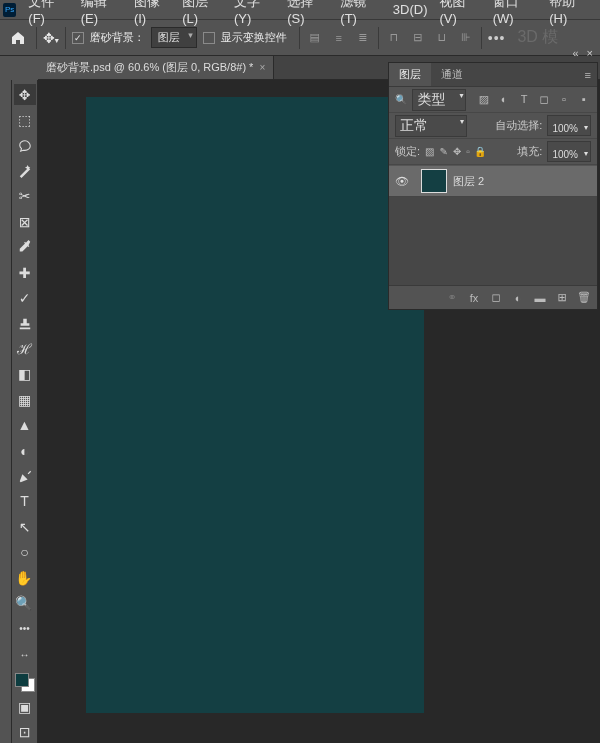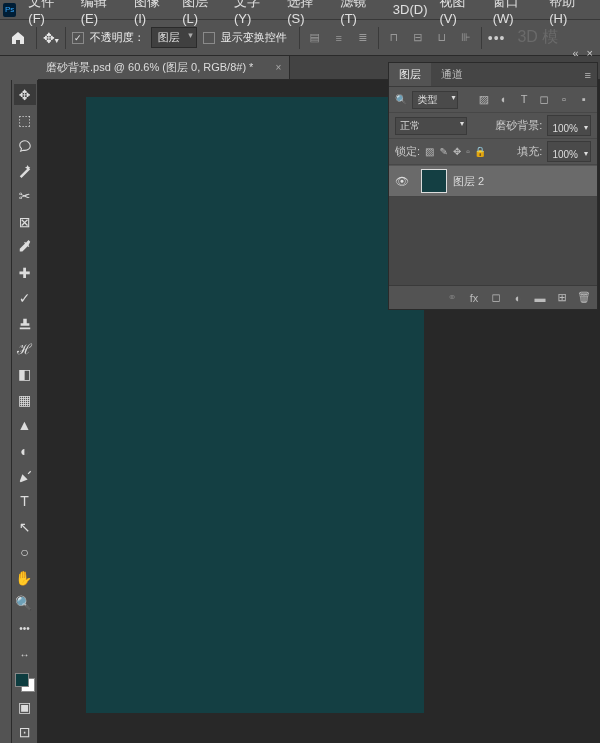--- a/index.html
+++ b/index.html
@@ -12,40 +12,40 @@
 .optbar .sep{width:1px;height:22px;background:#3a3a3a}
 .optbar .move-ic{font-size:14px}
 .chk{width:12px;height:12px;border:1px solid #8a8a8a;display:inline-flex;align-items:center;justify-content:center;font-size:9px;background:#535353}
 .chk.on::after{content:"✓";color:#e8e8e8}
 .sel{background:#404040;border:1px solid #2a2a2a;padding:2px 16px 2px 6px;font-size:11px;color:#e0e0e0;position:relative}
 .sel::after{content:"▾";position:absolute;right:3px;top:2px;font-size:9px;color:#aaa}
 .alignbtn{width:18px;height:18px;display:flex;align-items:center;justify-content:center;color:#999;font-size:11px}
 .dots{color:#ccc;font-size:14px;letter-spacing:1px}
 .dim3d{color:#6a6a6a;font-size:16px;margin-left:6px}
 .tabbar{height:24px;background:#434343;display:flex;align-items:center;margin-left:38px;border-bottom:1px solid #2a2a2a}
-.doctab{background:#535353;padding:4px 8px;font-size:11px;color:#ddd;display:flex;align-items:center;gap:22px;border-right:1px solid #2a2a2a}
+.doctab{background:#535353;padding:4px 8px;font-size:11px;color:#ddd;display:flex;align-items:center;gap:6px;border-right:1px solid #2a2a2a}
 .doctab .x{color:#aaa;font-size:10px}
 .main{display:flex;height:663px}
 .toolcol{width:12px;background:#535353;border-right:1px solid #2a2a2a}
 .toolbar{width:26px;background:#535353;display:flex;flex-direction:column;align-items:center;padding-top:4px;gap:4px;border-right:1px solid #2a2a2a}
 .tool{width:22px;height:22px;display:flex;align-items:center;justify-content:center;color:#ddd;font-size:14px;cursor:default}
 .tool.sel-t{background:#3a3a3a}
 .swatch{width:20px;height:20px;position:relative;margin-top:4px}
 .swatch .bg{position:absolute;right:0;bottom:0;width:14px;height:14px;background:#fff;border:1px solid #888}
 .swatch .fg{position:absolute;left:0;top:0;width:14px;height:14px;background:#0d3c3f;border:1px solid #888}
 .canvas-area{flex:1;background:#282828;position:relative;overflow:hidden}
 .canvas{position:absolute;left:48px;top:17px;background:#143f43}
 .layerspanel{position:absolute;right:2px;top:62px;width:210px;background:#535353;border:1px solid #2a2a2a;font-size:11px;color:#ddd}
 .ptabs{display:flex;align-items:center;height:24px;border-bottom:1px solid #3a3a3a;background:#454545;position:relative}
 .ptab{padding:4px 10px;color:#bbb}
 .ptab.act{background:#535353;color:#eee}
 .pmenu{position:absolute;right:4px;top:-16px;color:#ccc;font-size:11px;display:flex;gap:8px}
 .prow{display:flex;align-items:center;height:26px;padding:0 6px;gap:5px;border-bottom:1px solid #474747}
 .prow .lbl{color:#ccc}
-.filterdd{flex:0 0 auto;padding:1px 20px 1px 4px;border:1px solid #3a3a3a;background:#4a4a4a;font-size:10px;position:relative}
+.filterdd{flex:0 0 auto;padding:1px 20px 1px 4px;border:1px solid #3a3a3a;background:#4a4a4a;font-size:14px;position:relative}
 .filterdd::after{content:"▾";position:absolute;right:2px;font-size:8px}
 .ic-row{display:flex;gap:6px;margin-left:auto;color:#bbb;font-size:11px}
 .ic-row span{width:14px;text-align:center}
 .opdd{background:#4a4a4a;border:1px solid #3a3a3a;padding:7px 12px 1px 4px;font-size:10px;position:relative;min-width:40px}
 .opdd::after{content:"▾";position:absolute;right:2px;font-size:8px}
 .layerlist{height:120px;background:#474747}
 .layerrow{display:flex;align-items:center;height:32px;background:#6a6a6a;border-top:1px solid #555;border-bottom:1px solid #454545}
 .vis{width:26px;text-align:center;color:#ddd}
 .thumb{width:26px;height:24px;background:#143f43;border:1px solid #ddd;margin:0 6px}
 .panelfoot{height:24px;display:flex;align-items:center;justify-content:flex-end;padding:0 6px;gap:8px;border-top:1px solid #3a3a3a;color:#bbb;font-size:11px}
@@ -74,21 +74,21 @@
 <div class="optbar">
   <div class="home">
       <svg width="16" height="16" viewBox="0 0 16 16">
         <path d="M8 2L2 7v7h4v-4h4v4h4V7z"></path>
       </svg>
     </div>
   <div class="sep"></div>
   <div class="move-ic">✥<span style="font-size:8px">▾</span></div>
   <div class="sep"></div>
   <span class="chk on"></span>
-  <span>不透明度：</span>
+  <span>磨砂背景：</span>
   <span class="sel">图层</span>
   <span class="chk"></span>
   <span>显示变换控件</span>
   <div class="sep" style="margin-left:6px"></div>
   <div class="alignbtn">▤</div>
   <div class="alignbtn">≡</div>
   <div class="alignbtn">≣</div>
   <div class="sep"></div>
   <div class="alignbtn">⊓</div>
   <div class="alignbtn">⊟</div>
@@ -183,21 +183,21 @@
       <span>▨</span>
       <span>◐</span>
       <span>T</span>
       <span>◻</span>
       <span>▫</span>
       <span>▪</span>
     </div>
   </div>
   <div class="prow">
     <span class="filterdd" style="min-width:72px">正常</span>
-    <span style="margin-left:auto" class="lbl">磨砂背景:</span>
+    <span style="margin-left:auto" class="lbl">自动选择:</span>
     <span class="opdd">100%</span>
   </div>
   <div class="prow lockrow">
     <span class="lbl">锁定:</span>
     <div class="icons">
       <span>▨</span>
       <span>✎</span>
       <span>✥</span>
       <span>▫</span>
       <span>🔒</span>

